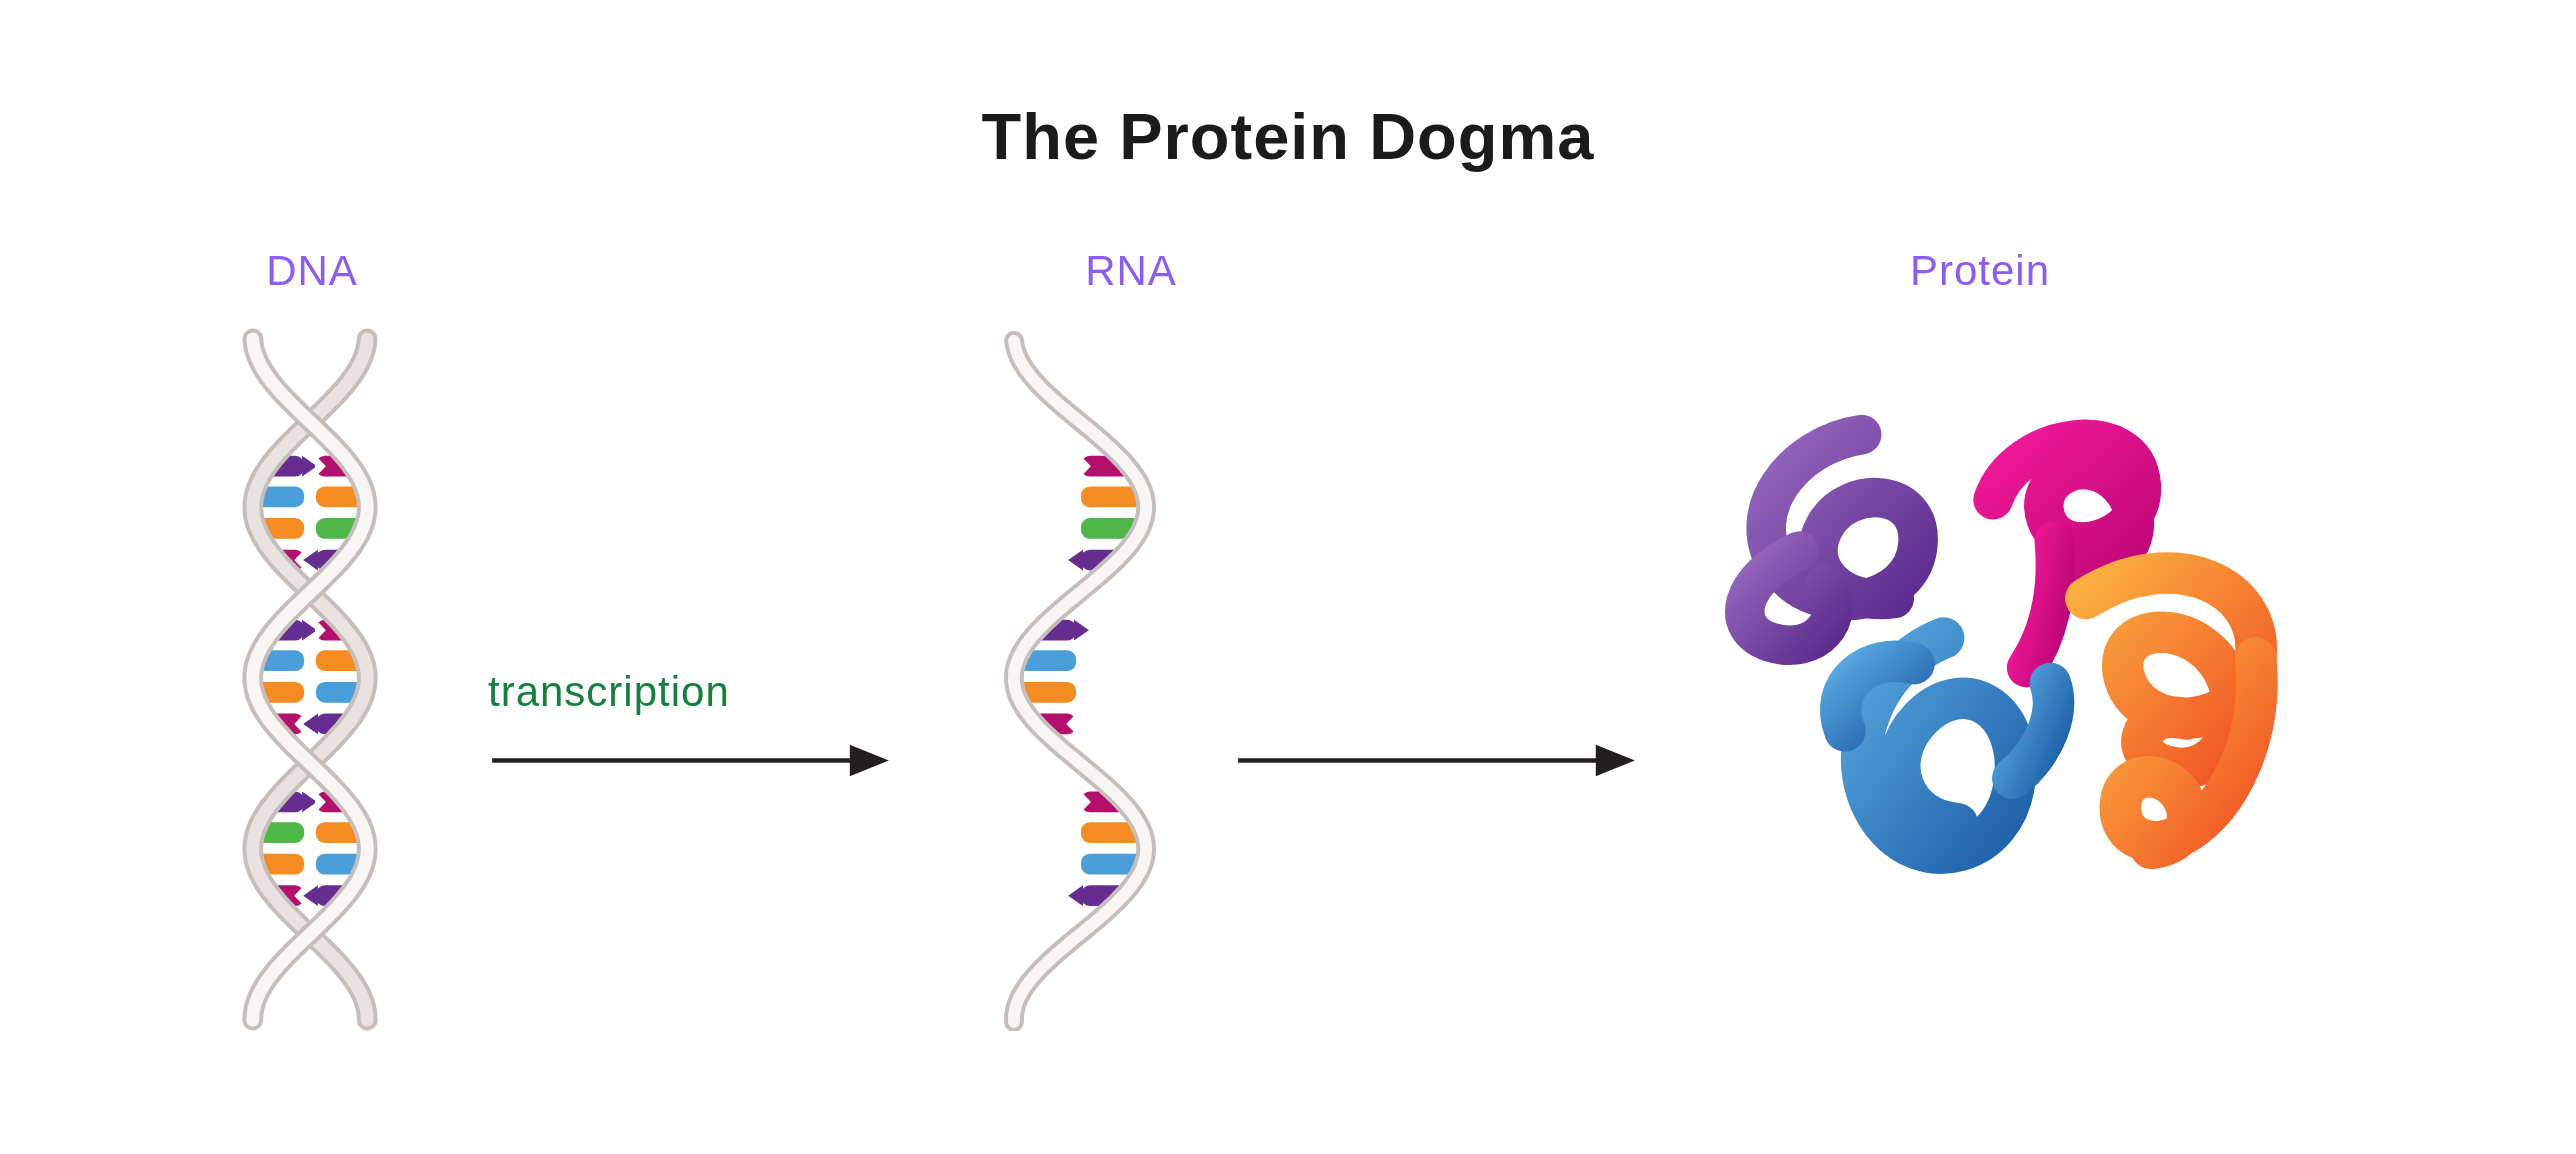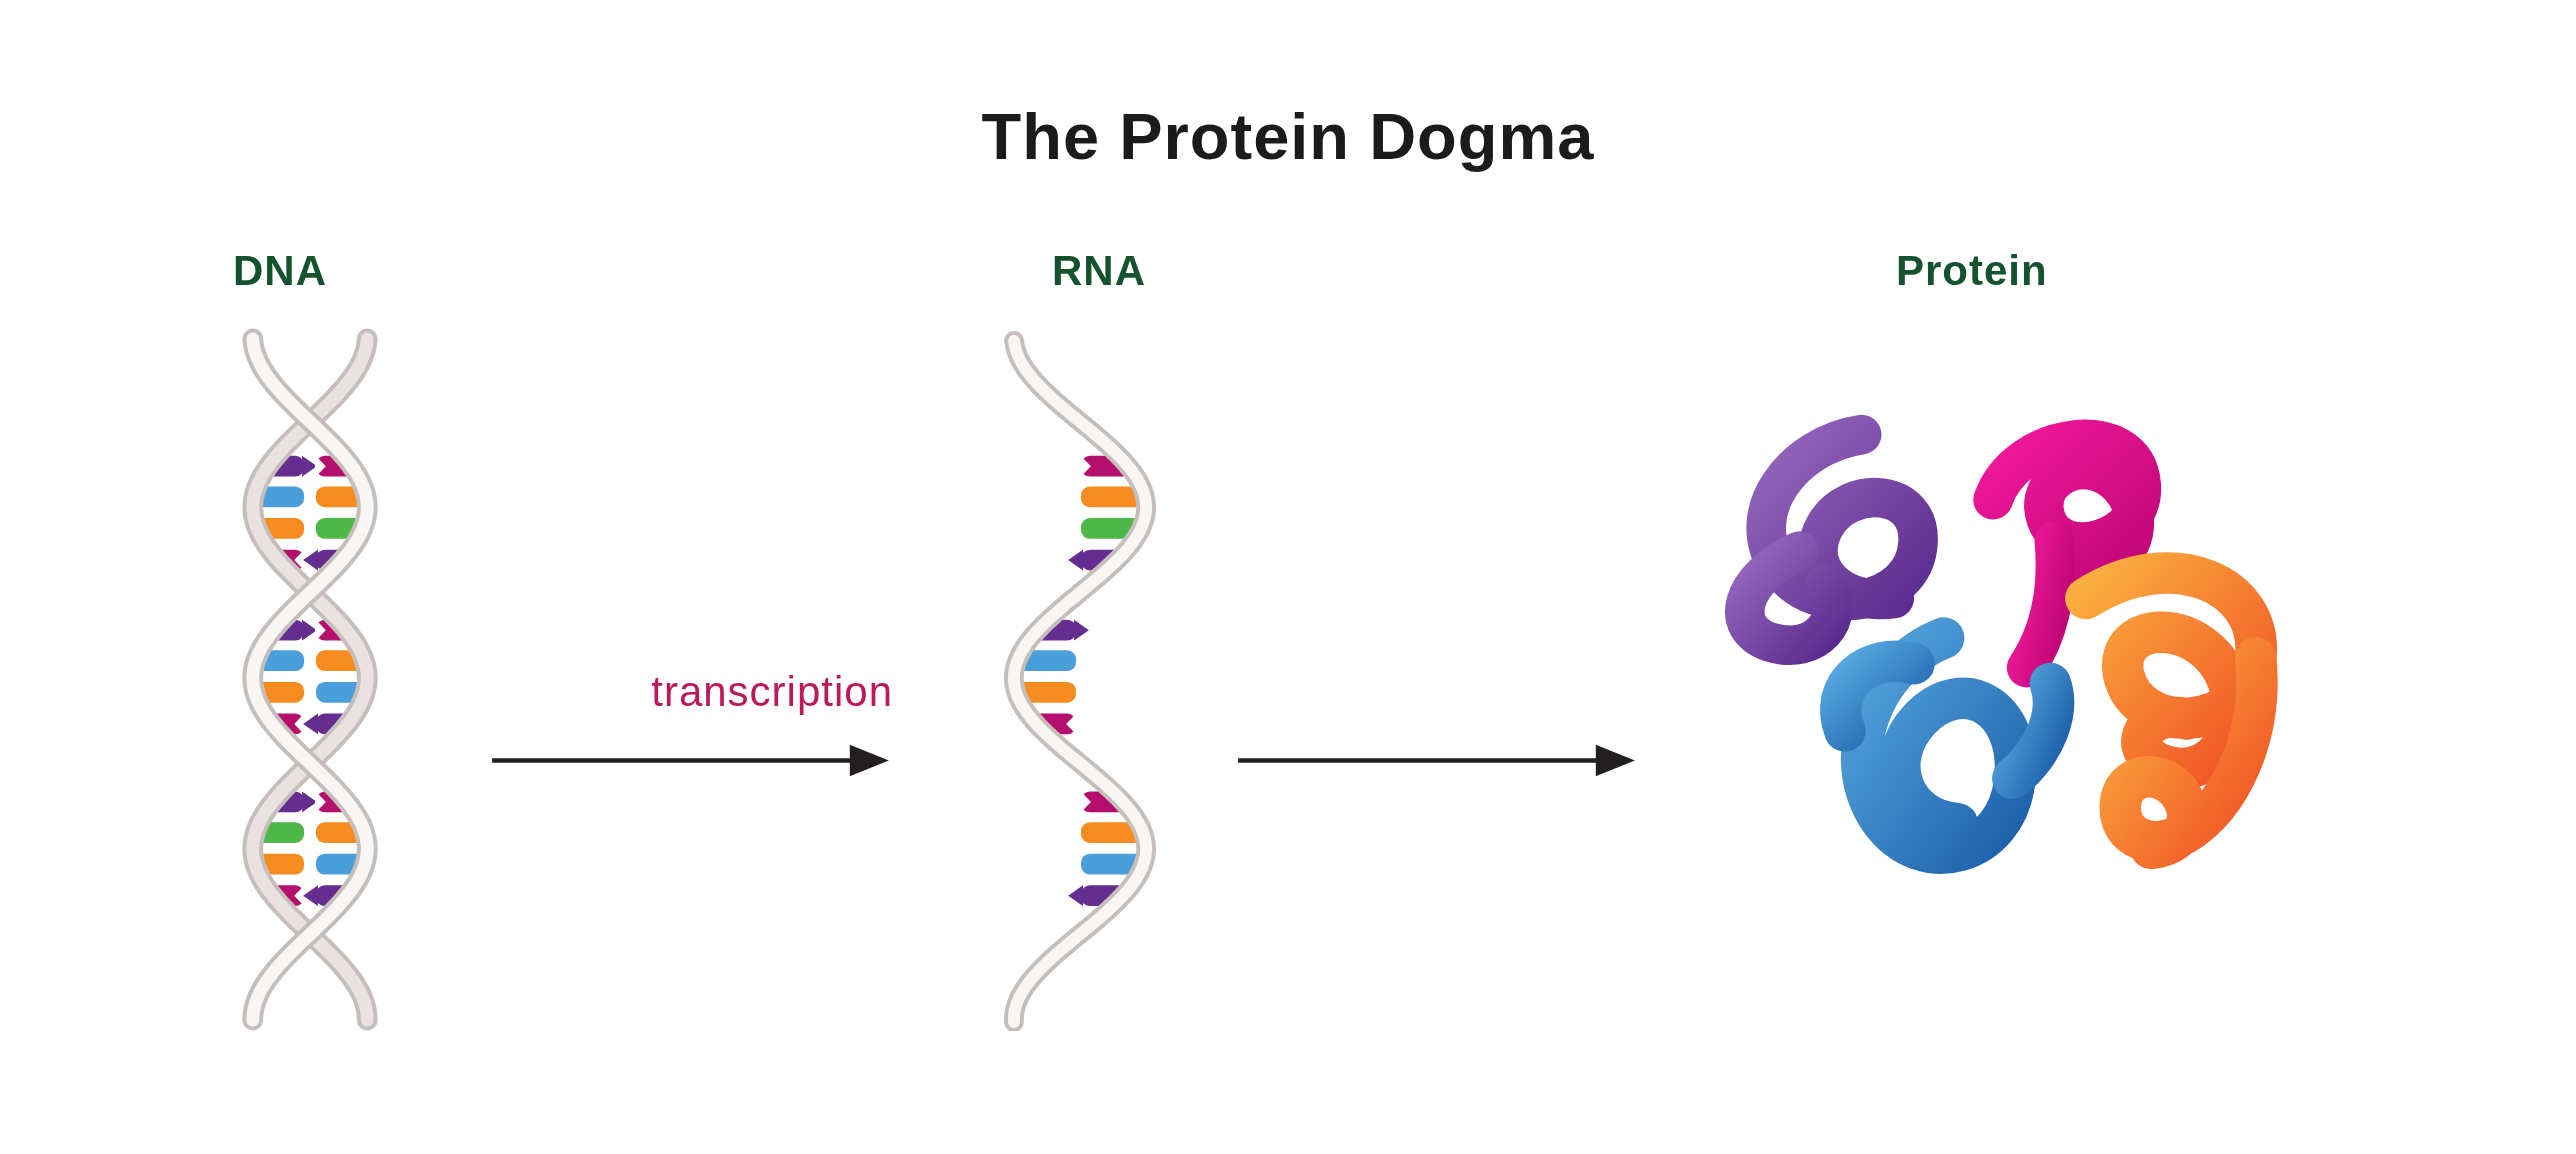--- a/index.html
+++ b/index.html
@@ -6,27 +6,27 @@
   #canvas{
     position:relative;width:2576px;height:1155px;background:#ffffff;overflow:hidden;
     font-family:"Liberation Sans","DejaVu Sans",sans-serif;
   }
   .abs{position:absolute;}
   #title{
     left:0;top:99px;width:2576px;text-align:center;
     font-size:65px;font-weight:700;letter-spacing:1px;color:#1d1a1b;
   }
   .stage-label{
-    top:247px;font-size:42px;font-weight:700;color:#14532d;letter-spacing:1px;
+    top:247px;text-align:center;font-size:42px;font-weight:400;color:#8b5cf6;letter-spacing:1px;
   }
   #dna-label{left:233px;width:158px;}
   #rna-label{left:1052px;width:158px;}
   #protein-label{left:1896px;width:168px;}
   .process-label{
-    top:668px;width:405px;text-align:right;font-size:42px;font-weight:400;color:#be185d;letter-spacing:1px;
+    top:668px;width:405px;text-align:left;font-size:42px;font-weight:400;color:#15803d;letter-spacing:1px;
   }
   #transcription-label{left:488px;}
   #translation-label{left:1234px;}
   svg{display:block;}
 </style>
 </head>
 <body>
 
 <div id="canvas">
 

